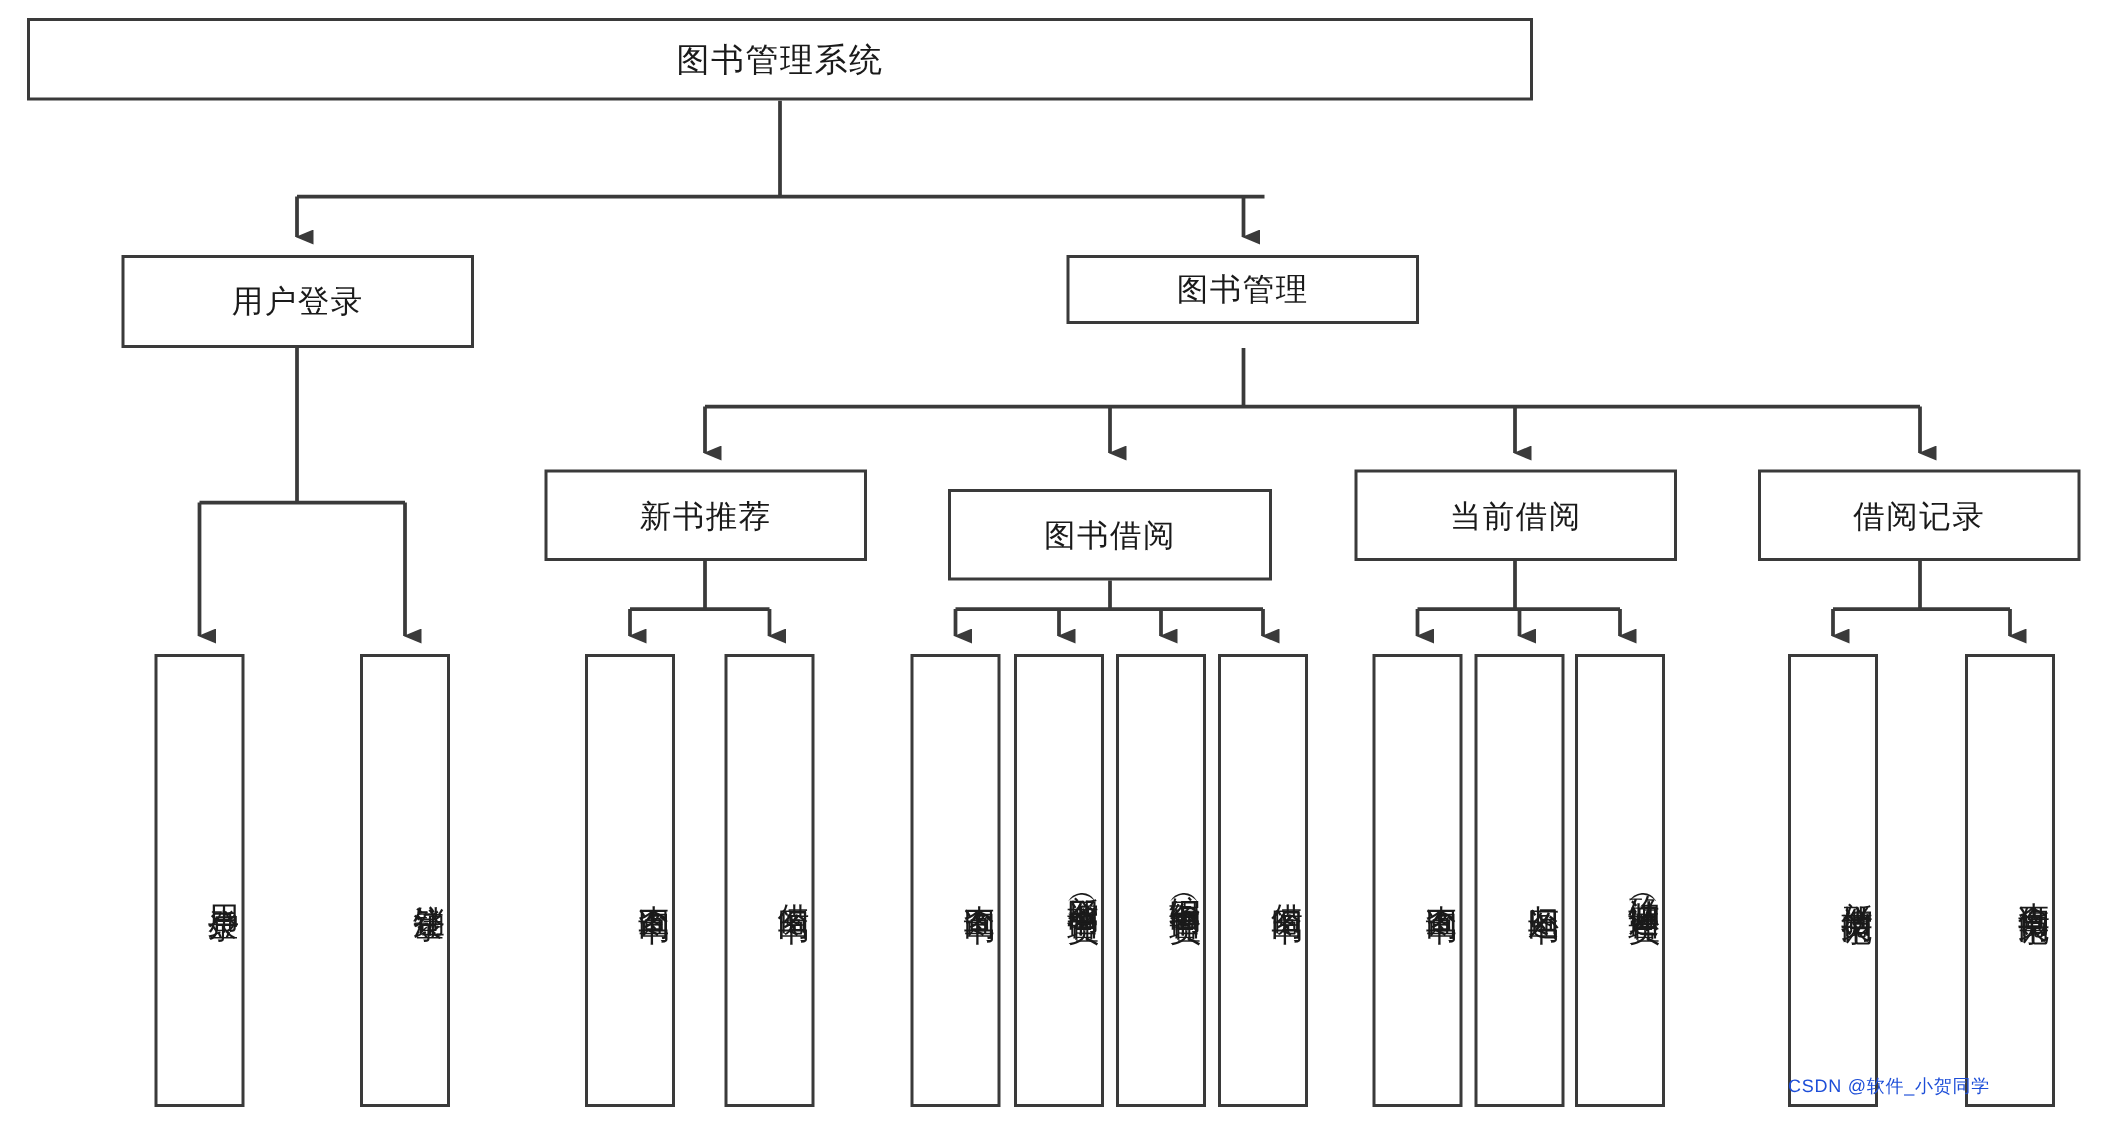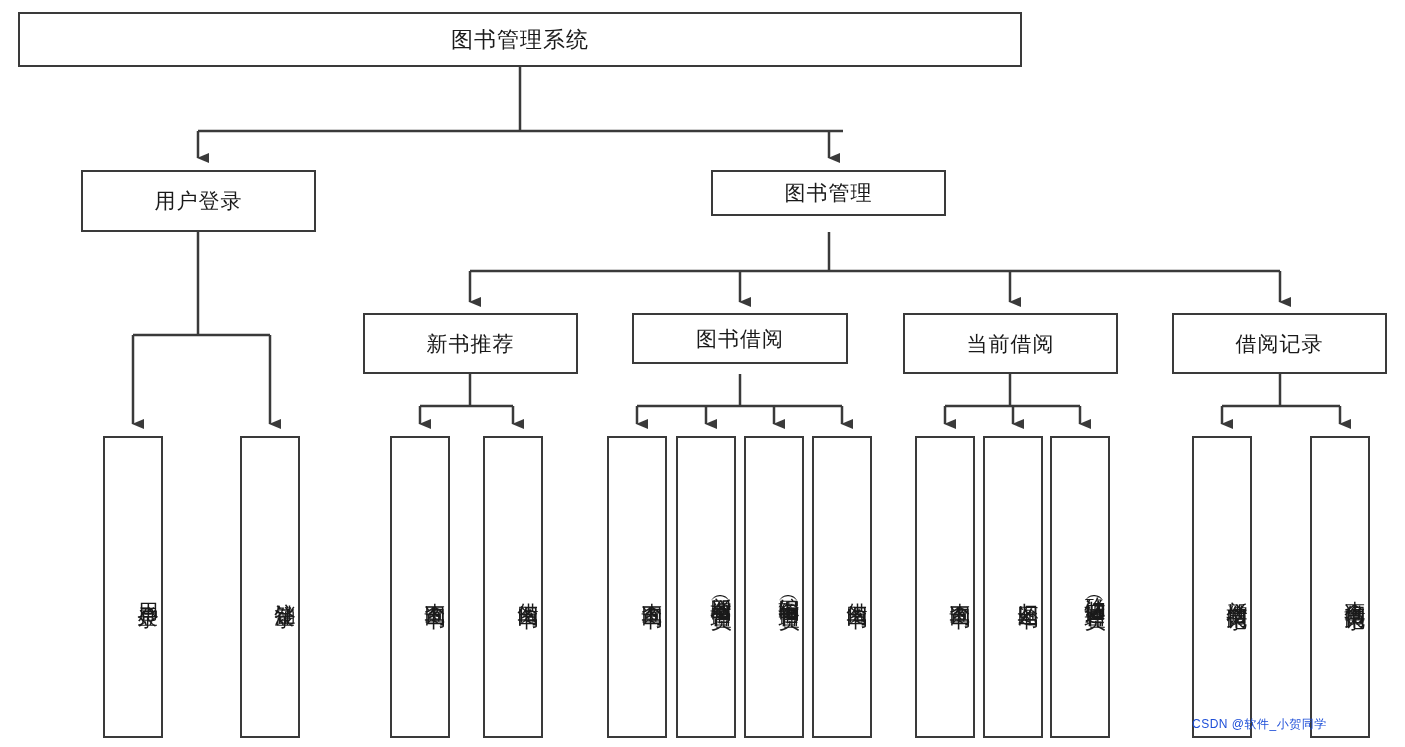--- a/index.html
+++ b/index.html
@@ -113,21 +113,21 @@
       <path d="M1340,406 L1340,424" marker-end="url(#arrow)"></path>
     </g>
   </svg>
 
   <div class="node node-h node-root" style="left:18px; top:12px; width:1004px; height:55px;">图书管理系统</div>
 
   <div class="node node-h" style="left:81px; top:170px; width:235px; height:62px;">用户登录</div>
   <div class="node node-h" style="left:711px; top:170px; width:235px; height:46px;">图书管理</div>
 
   <div class="node node-h" style="left:363px; top:313px; width:215px; height:61px;">新书推荐</div>
-  <div class="node node-h" style="left:632px; top:313px; width:216px; height:51px;">图书借阅</div>
+  <div class="node node-h" style="left:632px; top:326px; width:216px; height:61px;">图书借阅</div>
   <div class="node node-h" style="left:1172px; top:313px; width:215px; height:61px;">借阅记录</div>
   <div class="node node-h" style="left:903px; top:313px; width:215px; height:61px;">当前借阅</div>
 
   <div class="node node-v" style="left:103px; top:436px; width:60px; height:302px;">用户登录</div>
   <div class="node node-v" style="left:240px; top:436px; width:60px; height:302px;">注销登录</div>
 
   <div class="node node-v" style="left:390px; top:436px; width:60px; height:302px;">查询图书</div>
   <div class="node node-v" style="left:483px; top:436px; width:60px; height:302px;">借阅图书</div>
 
   <div class="node node-v" style="left:607px; top:436px; width:60px; height:302px;">查询图书</div>

